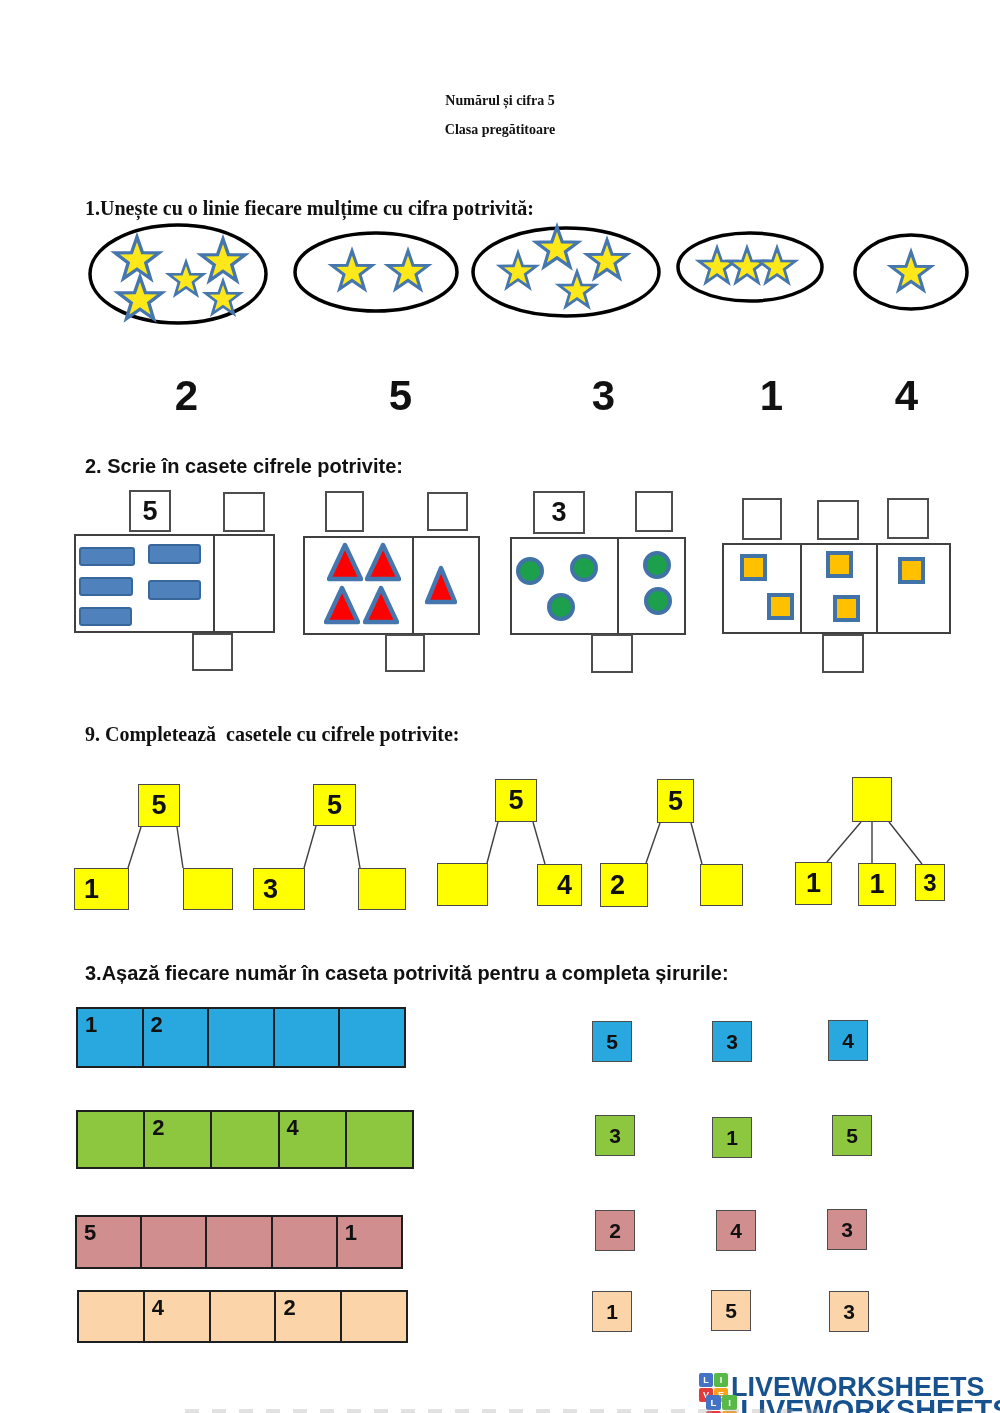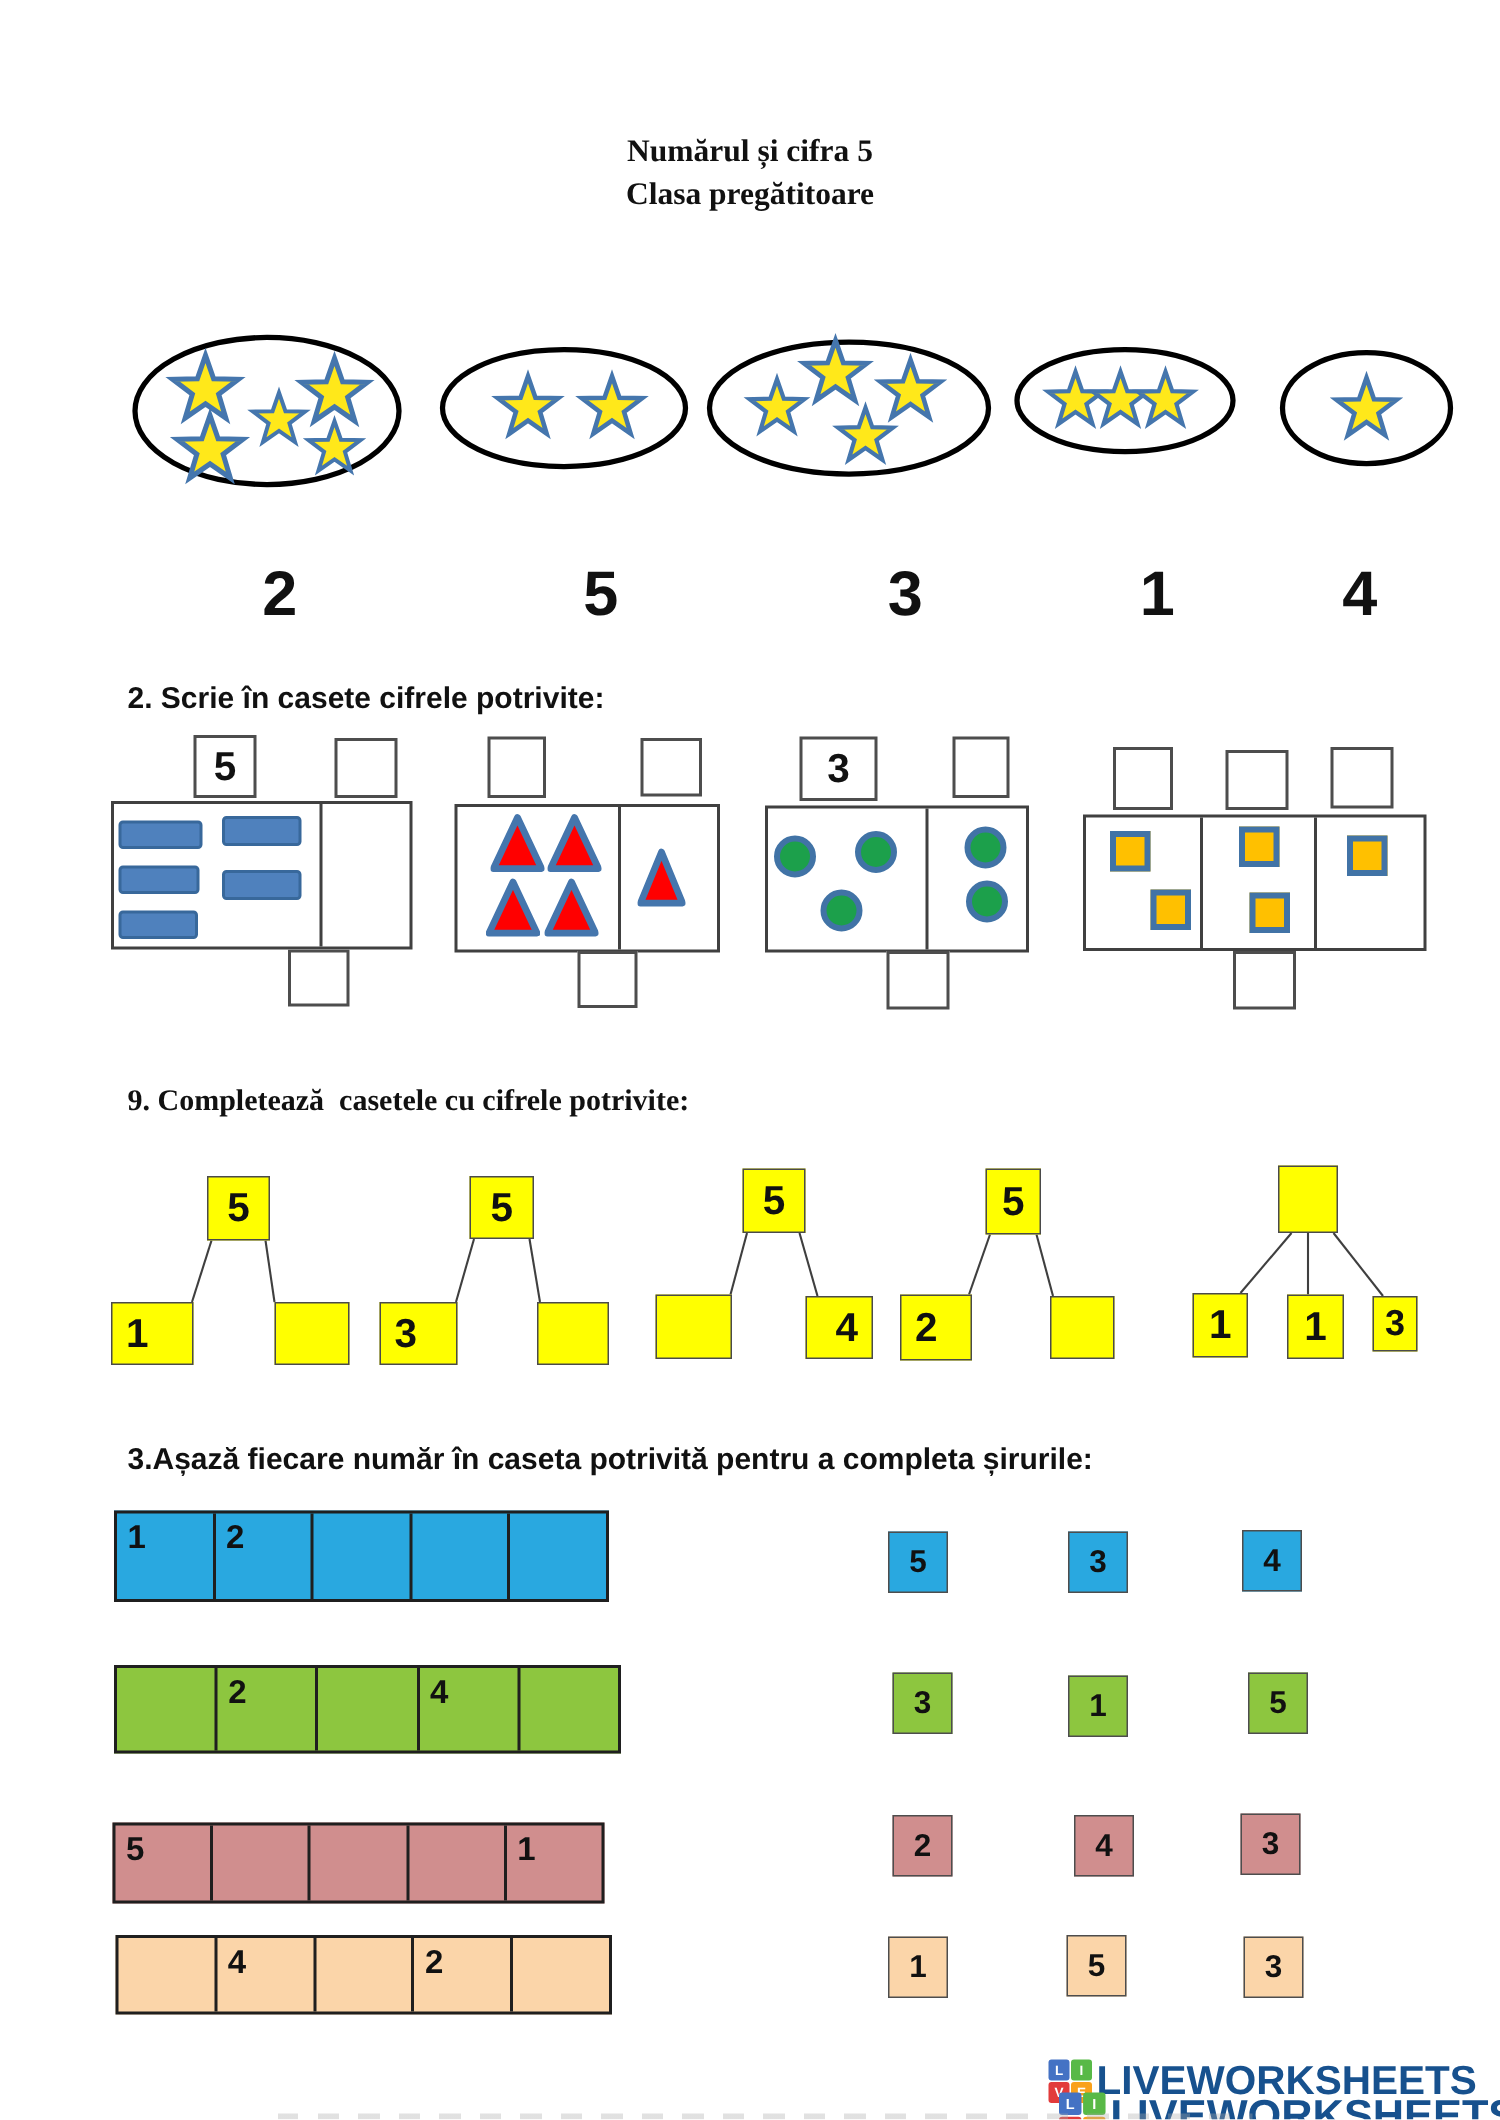--- a/index.html
+++ b/index.html
@@ -1,21 +1,21 @@
 <!DOCTYPE html>
 <html><head>
 <meta charset="utf-8">
 <style>
   html,body{margin:0;padding:0;background:#fff;}
   .page{position:relative;width:1000px;height:1413px;background:#fff;overflow:hidden;
         font-family:"Liberation Sans",sans-serif;color:#111;}
   .abs{position:absolute;}
   .serif{font-family:"Liberation Serif",serif;}
   .title-wrap{position:absolute;left:0;top:86px;width:1000px;text-align:center;
-              font-family:"Liberation Serif",serif;font-weight:bold;font-size:21px;line-height:29px;}
+              font-family:"Liberation Serif",serif;font-weight:bold;font-size:14px;line-height:29px;}
   .h{position:absolute;left:85px;font-weight:bold;font-size:20px;white-space:pre;}
   .bigdigit{position:absolute;transform:translateX(-50%);font-size:42px;font-weight:bold;letter-spacing:-1px;}
   
   .group{position:absolute;}
   .wbox{position:absolute;background:#fff;border:2px solid #4d4d4d;box-sizing:border-box;
         display:flex;align-items:center;justify-content:center;font-weight:bold;font-size:27px;}
   .panel{position:absolute;border:2px solid #404040;background:#fff;box-sizing:border-box;}
   .vdiv{position:absolute;top:0;bottom:0;width:2px;background:#404040;}
   .brect{position:absolute;background:#4F81BD;border:2px solid #38689B;border-radius:3px;box-sizing:border-box;}
   .gcirc{position:absolute;width:28px;height:28px;border-radius:50%;background:#1CA04B;
@@ -46,20 +46,21 @@
 </head>
 <body>
 
 <div class="page">
 
   <div class="title-wrap">
     <div>Numărul și cifra 5</div>
     <div>Clasa pregătitoare</div>
   </div>
 
+  <div class="h serif" style="top:197px;">1.Unește cu o linie fiecare mulțime cu cifra potrivită:</div>
 
   <svg class="abs" style="left:0;top:222px;overflow:visible;" width="1000" height="118" viewBox="0 0 1000 118">
     <defs>
       <symbol id="star" viewBox="0 0 100 100" overflow="visible">
         <polygon points="50,2 61.3,34.5 95.6,35.2 68.3,55.9 78.2,88.8 50,69.2 21.8,88.8 31.7,55.9 4.4,35.2 38.7,34.5" fill="#FFE81A" stroke="#4576AD" stroke-width="7" stroke-linejoin="miter"></polygon>
       </symbol>
     </defs>
 
     <g>
       <ellipse cx="178" cy="52" rx="88" ry="49" fill="none" stroke="#000" stroke-width="3.5"></ellipse>

